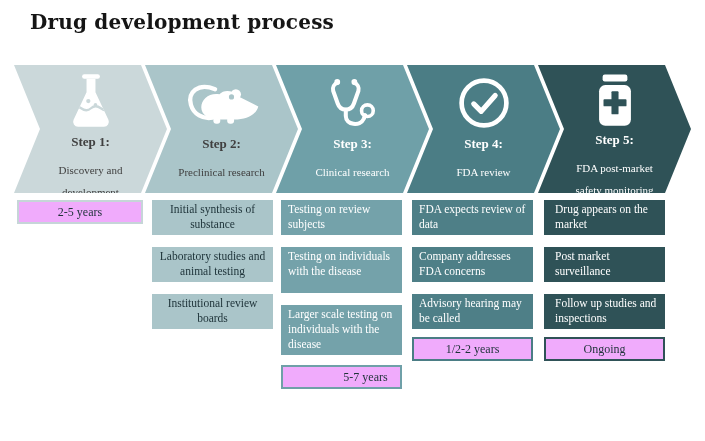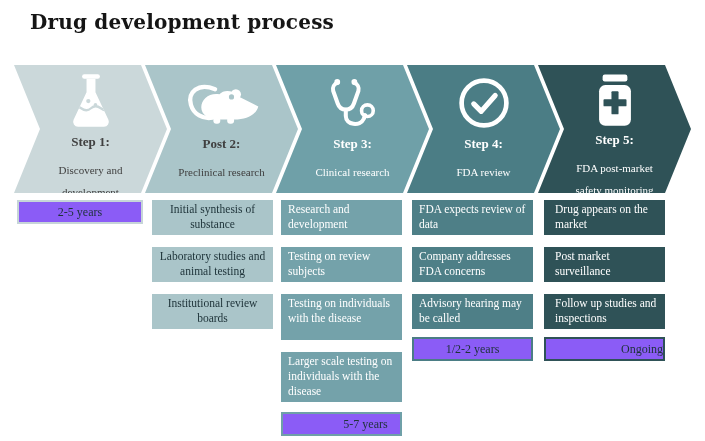--- a/index.html
+++ b/index.html
@@ -34,28 +34,28 @@
   .ibox{
     box-sizing:border-box;width:100%;min-height:34px;margin-bottom:12px;
     padding:2px 7px 3px 7px;font-size:11.5px;line-height:15px;
   }
   .ibox.tall{min-height:46px;}
   .b2{background:#aac5c9;color:#1d3238;text-align:center;}
   .b3{background:#74a2aa;color:#ffffff;}
   .b4{background:#4e7f87;color:#ffffff;}
   .b5{background:#2f5257;color:#ffffff;padding-left:11px;}
   .year{
-    box-sizing:border-box;width:100%;height:24px;background:#8b5cf6;
+    box-sizing:border-box;width:100%;height:24px;background:#f0abfc;
     border:2px solid;color:#1d3238;font-size:12px;line-height:20px;text-align:center;
   }
   .y1{border-color:#c6d5d8;margin-top:0;}
   .y2{border-color:#aac5c9;margin-top:-4px;}
   .y3{border-color:#6fa0a8;margin-top:-2px;padding-left:48px;}
   .y4{border-color:#4b7d85;margin-top:-4px;}
-  .y5{border-color:#2f5257;margin-top:-4px;text-align:right;}
+  .y5{border-color:#2f5257;margin-top:-4px;}
 </style>
 </head>
 <body>
 
 <div id="canvas">
 
   <div class="title">Drug development process</div>
 
   <div class="arrow a1" style="left:14px">
     <div class="arrow-inner dark-text">
@@ -85,21 +85,21 @@
       <div class="icon-wrap">
         <svg width="76" height="46" viewBox="0 0 88 52">
           <path d="M36 10 C 16 2, 4 14, 8 28 C 11 39, 22 45, 33 43" fill="none" stroke="#fff" stroke-width="5" stroke-linecap="round"></path>
           <circle cx="60" cy="16" r="6" fill="#fff"></circle>
           <path d="M86 30 L 62 18 C 57 11 46 10 41 16 C 29 14 20 22 20 31 C 20 40 29 45 39 45 L 62 45 C 76 44 84 38 86 30 Z" fill="#fff"></path>
           <circle cx="55" cy="19" r="3" fill="#aac5c9"></circle>
           <rect x="34" y="42" width="8" height="8" rx="3.5" fill="#fff"></rect>
           <rect x="50" y="42" width="8" height="8" rx="3.5" fill="#fff"></rect>
         </svg>
       </div>
-      <div class="step-label">Post 2:</div>
+      <div class="step-label">Step 2:</div>
       <div class="step-desc">Preclinical research</div>
     </div>
   </div>
 
   <div class="arrow a3" style="left:276px">
     <div class="arrow-inner light-text">
       <div class="icon-wrap">
         <svg width="54" height="55" viewBox="0 0 60 60">
           <path d="M13 7 C 9 8 7 12 8 16 L 13 30 C 16 39 28 39 31 30 L 36 16 C 37 12 35 8 31 7" fill="none" stroke="#fff" stroke-width="4.5" stroke-linecap="round"></path>
           <circle cx="12.5" cy="6" r="3.2" fill="#fff"></circle>
@@ -145,21 +145,20 @@
     <div class="year y1">2-5 years</div>
   </div>
 
   <div class="col col2">
     <div class="ibox b2">Initial synthesis of substance</div>
     <div class="ibox b2">Laboratory studies and animal testing</div>
     <div class="ibox b2">Institutional review boards</div>
   </div>
 
   <div class="col col3">
-    <div class="ibox b3">Research and development</div>
     <div class="ibox b3">Testing on review subjects</div>
     <div class="ibox b3 tall">Testing on individuals with the disease</div>
     <div class="ibox b3 tall">Larger scale testing on individuals with the disease</div>
     <div class="year y3">5-7 years</div>
   </div>
 
   <div class="col col4">
     <div class="ibox b4">FDA expects review of data</div>
     <div class="ibox b4">Company addresses FDA concerns</div>
     <div class="ibox b4">Advisory hearing may be called</div>

